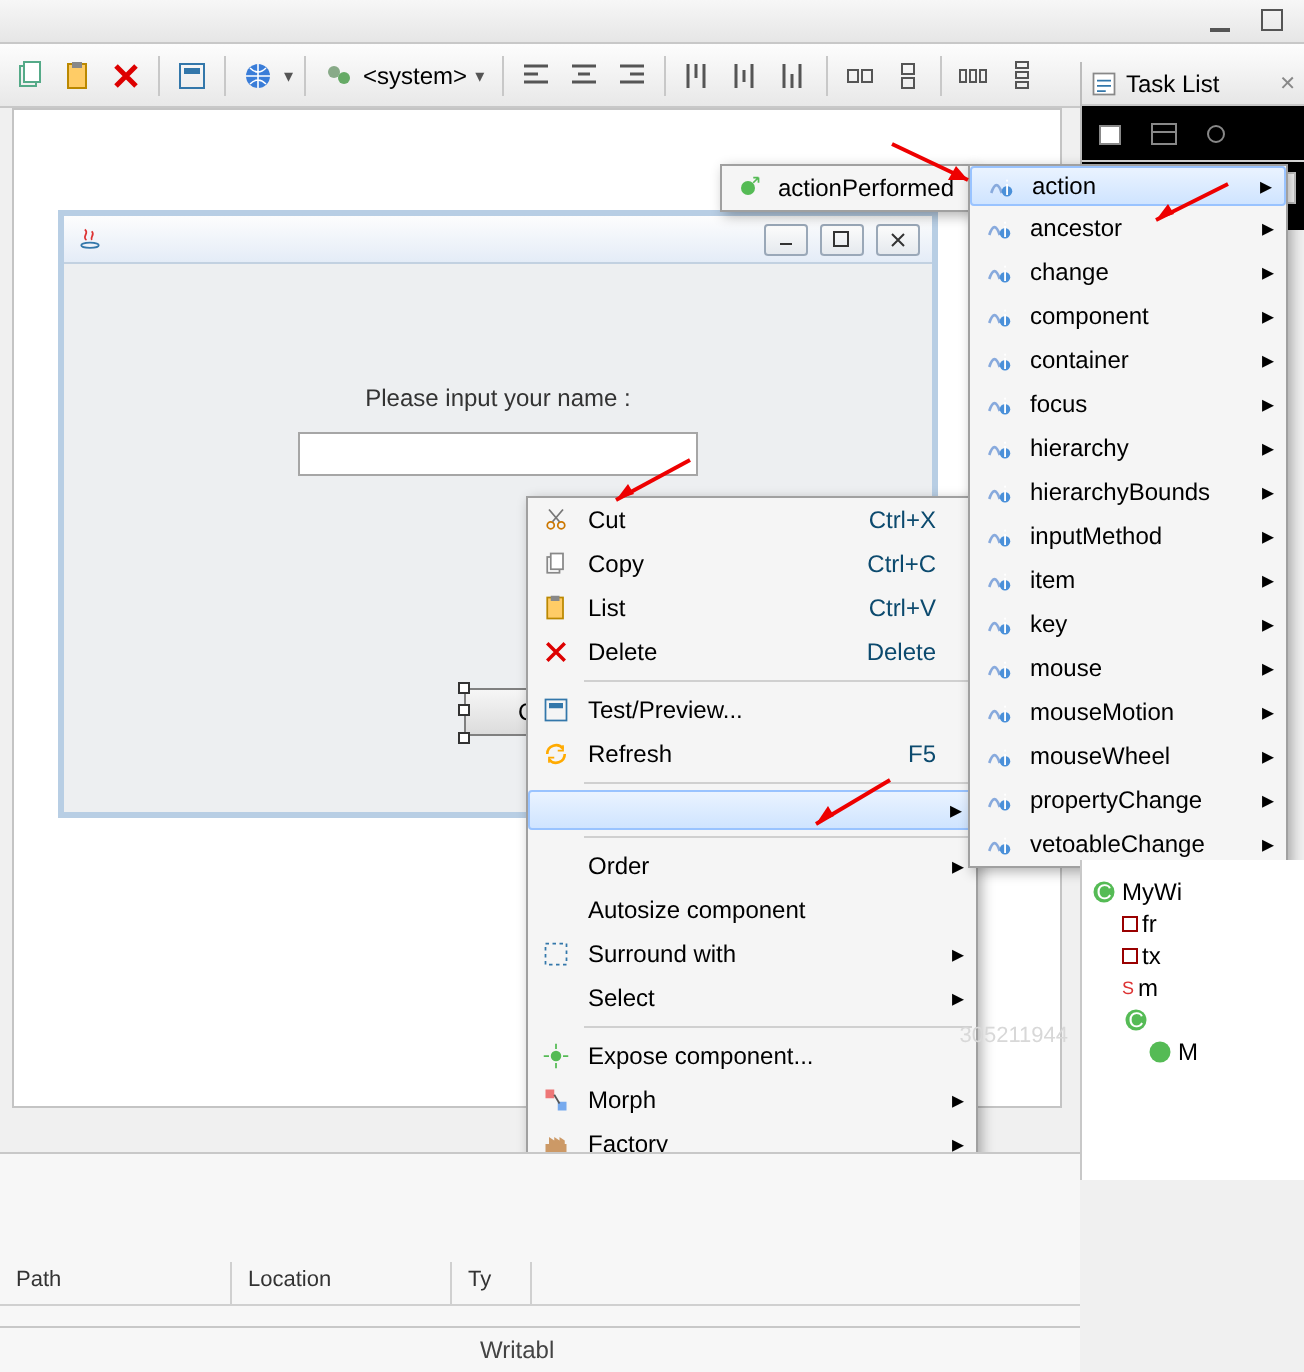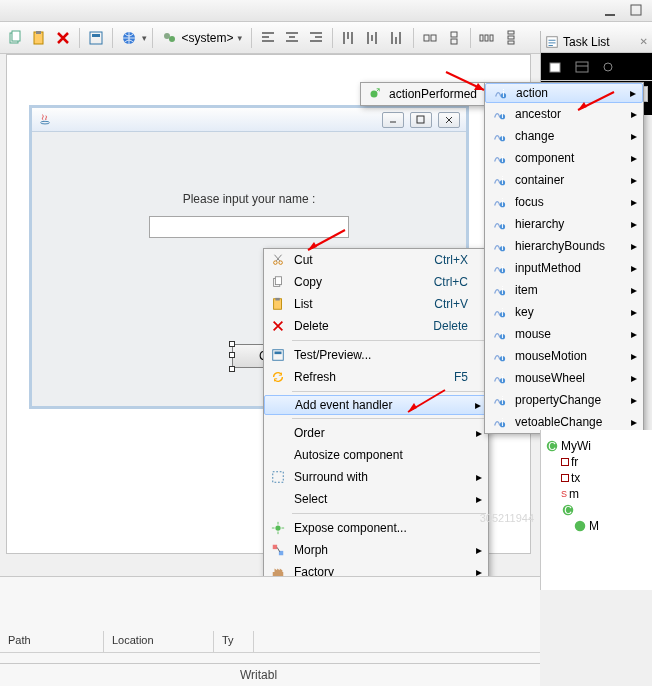--- a/index.html
+++ b/index.html
@@ -325,21 +325,20 @@
           <path d="M3 8a5 5 0 0 1 9-3M13 8a5 5 0 0 1-9 3" fill="none" stroke="#fa0" stroke-width="1.5"></path>
           <path d="M12 3v3h-3M4 13v-3h3" fill="none" stroke="#fa0"></path>
         </svg>
       </span>
       <span class="lbl">Refresh</span>
       <span class="acc">F5</span>
     </div>
   <div class="divider"></div>
   <div class="row hl">
       <span class="ic"></span>
-      <span class="lbl">Add event handler</span>
       <span class="arrow">▸</span>
     </div>
   <div class="divider"></div>
   <div class="row">
       <span class="ic"></span>
       <span class="lbl">Order</span>
       <span class="arrow">▸</span>
     </div>
   <div class="row">
       <span class="ic"></span>
@@ -625,21 +624,21 @@
     <path d="M45 2 L8 24" stroke="#e00" stroke-width="2"></path>
     <path d="M8 24 l6 -9 l3 5 z" fill="#e00"></path>
   </svg>
 <svg class="arrow-red" style="left:572px;top:90px;width:45px;height:26px">
     <path d="M42 2 L6 20" stroke="#e00" stroke-width="2"></path>
     <path d="M6 20 l6 -8 l3 5 z" fill="#e00"></path>
   </svg>
 
 <div class="bottom">
   <div class="cols">
-    <div style="width:104px">Path</div>
+    <div style="width:116px">Path</div>
     <div style="width:110px">Location</div>
     <div style="width:40px">Ty</div>
   </div>
   <div class="status">
       <span>Writabl</span>
     </div>
 </div>
 
 <div class="tree">
   <div class="node">

